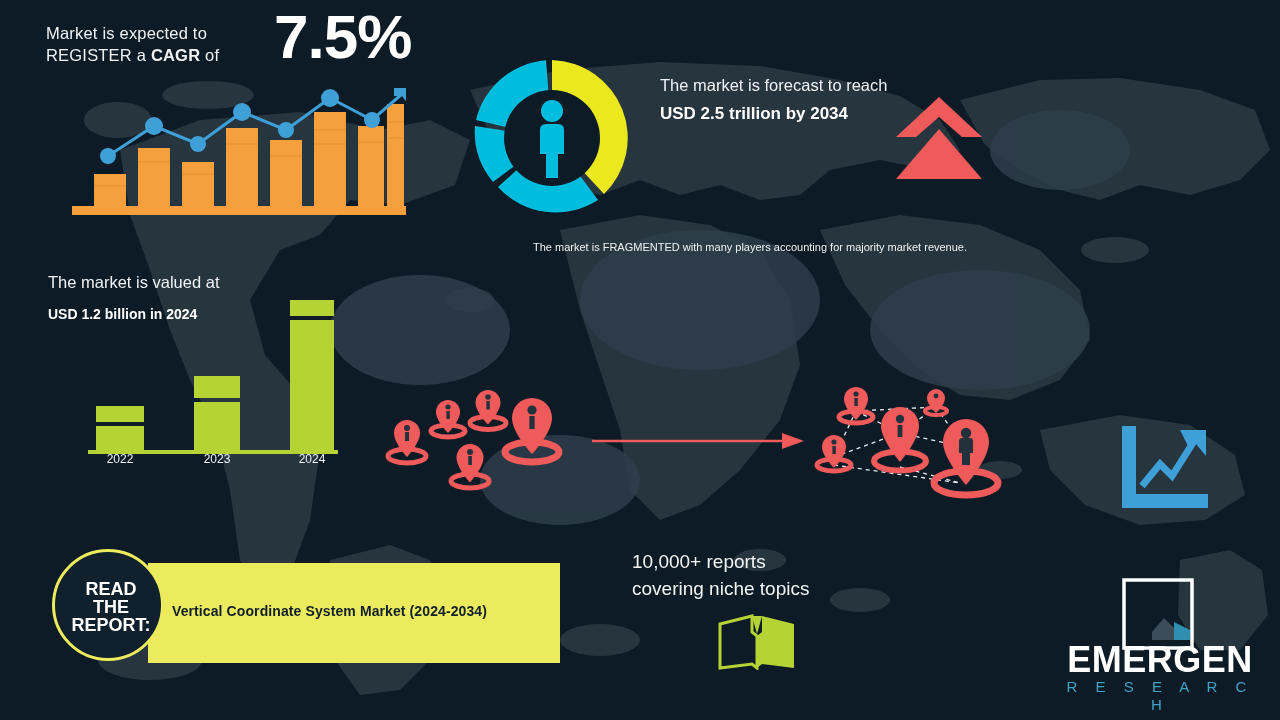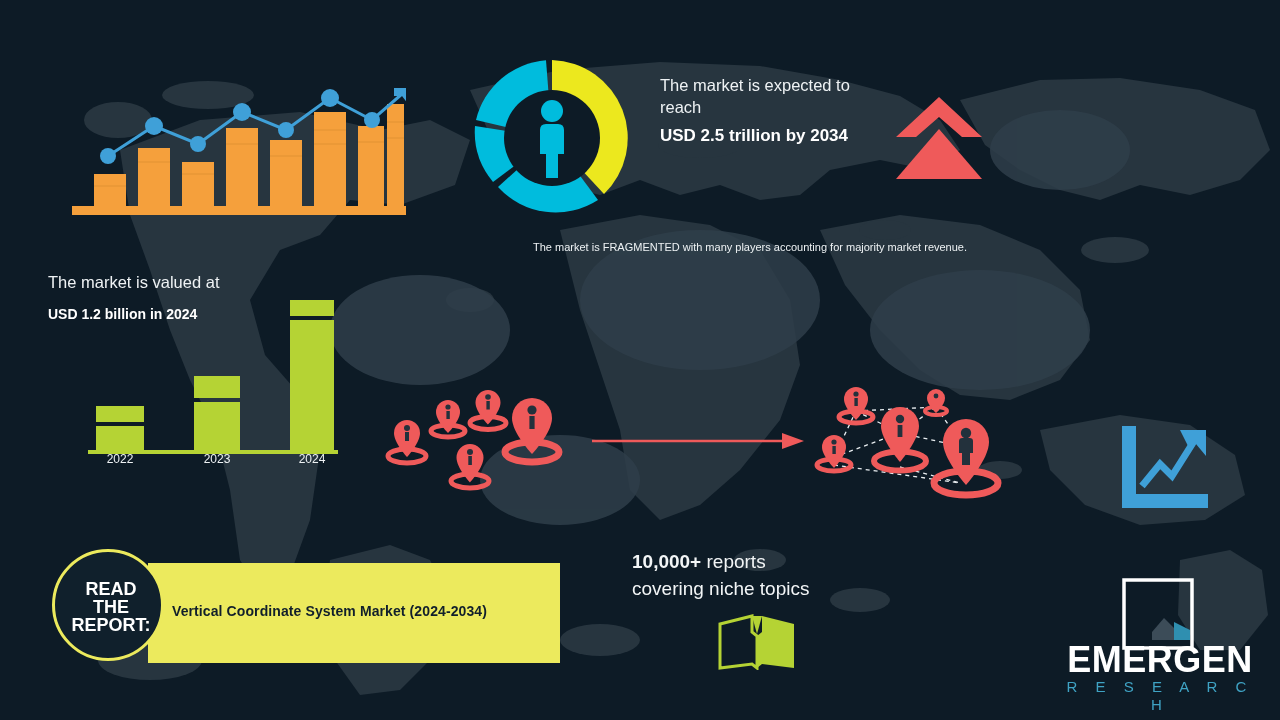--- a/index.html
+++ b/index.html
@@ -182,21 +182,21 @@
 
   
   .reports {
     position: absolute;
     left: 632px; top: 548px;
     width: 260px;
     font-size: 19px;
     line-height: 27px;
     color: #f2f5f6;
   }
-  .reports b { font-weight: bold; }
+  .reports b { font-weight: normal; }
   .book-icon { position: absolute; left: 718px; top: 612px; width: 78px; height: 58px; }
 
   
   .logo-box { position: absolute; left: 1122px; top: 578px; width: 72px; height: 72px; }
   .logo-emergen {
     position: absolute;
     left: 1065px; top: 640px;
     width: 190px;
     text-align: center;
     font-size: 36px;
@@ -246,20 +246,27 @@
     </g>
     <g fill="#2f3e4a" opacity="0.85">
       <ellipse cx="420" cy="330" rx="90" ry="55"></ellipse>
       <ellipse cx="700" cy="300" rx="120" ry="70"></ellipse>
       <ellipse cx="980" cy="330" rx="110" ry="60"></ellipse>
       <ellipse cx="560" cy="480" rx="80" ry="45"></ellipse>
       <ellipse cx="1060" cy="150" rx="70" ry="40"></ellipse>
     </g>
   </svg>
 
+  <div class="cagr-block">
+    <div class="cagr-lines">
+      <div>Market is expected to</div>
+      <div><span>REGISTER a </span><b>CAGR</b><span> of</span></div>
+    </div>
+    <div class="cagr-value">7.5%</div>
+  </div>
 
   <svg class="orange-chart" viewBox="0 0 334 132">
     <g fill="#f5a03c">
       <rect x="22" y="88" width="32" height="32"></rect>
       <rect x="66" y="62" width="32" height="58"></rect>
       <rect x="110" y="76" width="32" height="44"></rect>
       <rect x="154" y="42" width="32" height="78"></rect>
       <rect x="198" y="54" width="32" height="66"></rect>
       <rect x="242" y="26" width="32" height="94"></rect>
       <rect x="286" y="40" width="26" height="80"></rect>
@@ -299,21 +306,21 @@
       <path d="M84 84 L8 66 A78 78 0 0 1 78 6.3 Z" fill="#00bcdd"></path>
     </g>
     <circle cx="84" cy="84" r="48" fill="#0d1b26"></circle>
     <g fill="#00bcdd">
       <circle cx="84" cy="57" r="11"></circle>
       <path d="M72 76 Q72 70 78 70 L90 70 Q96 70 96 76 L96 100 L90 100 L90 124 L78 124 L78 100 L72 100 Z"></path>
     </g>
   </svg>
 
   <div class="forecast">
-    <div class="small">The market is expected to reach</div>
+    <div class="small">The market is forecast to reach</div>
     <div class="big">USD 2.5 trillion by 2034</div>
   </div>
 
   <svg class="arrows-up" viewBox="0 0 90 88">
     <path d="M45 2 L88 42 L68 42 L45 22 L22 42 L2 42 Z" fill="#ef5a5a"></path>
     <path d="M45 34 L88 84 L2 84 Z" fill="#ef5a5a"></path>
   </svg>
 
   <div class="fragmented">The market is FRAGMENTED with many players accounting for majority market revenue.</div>
 

